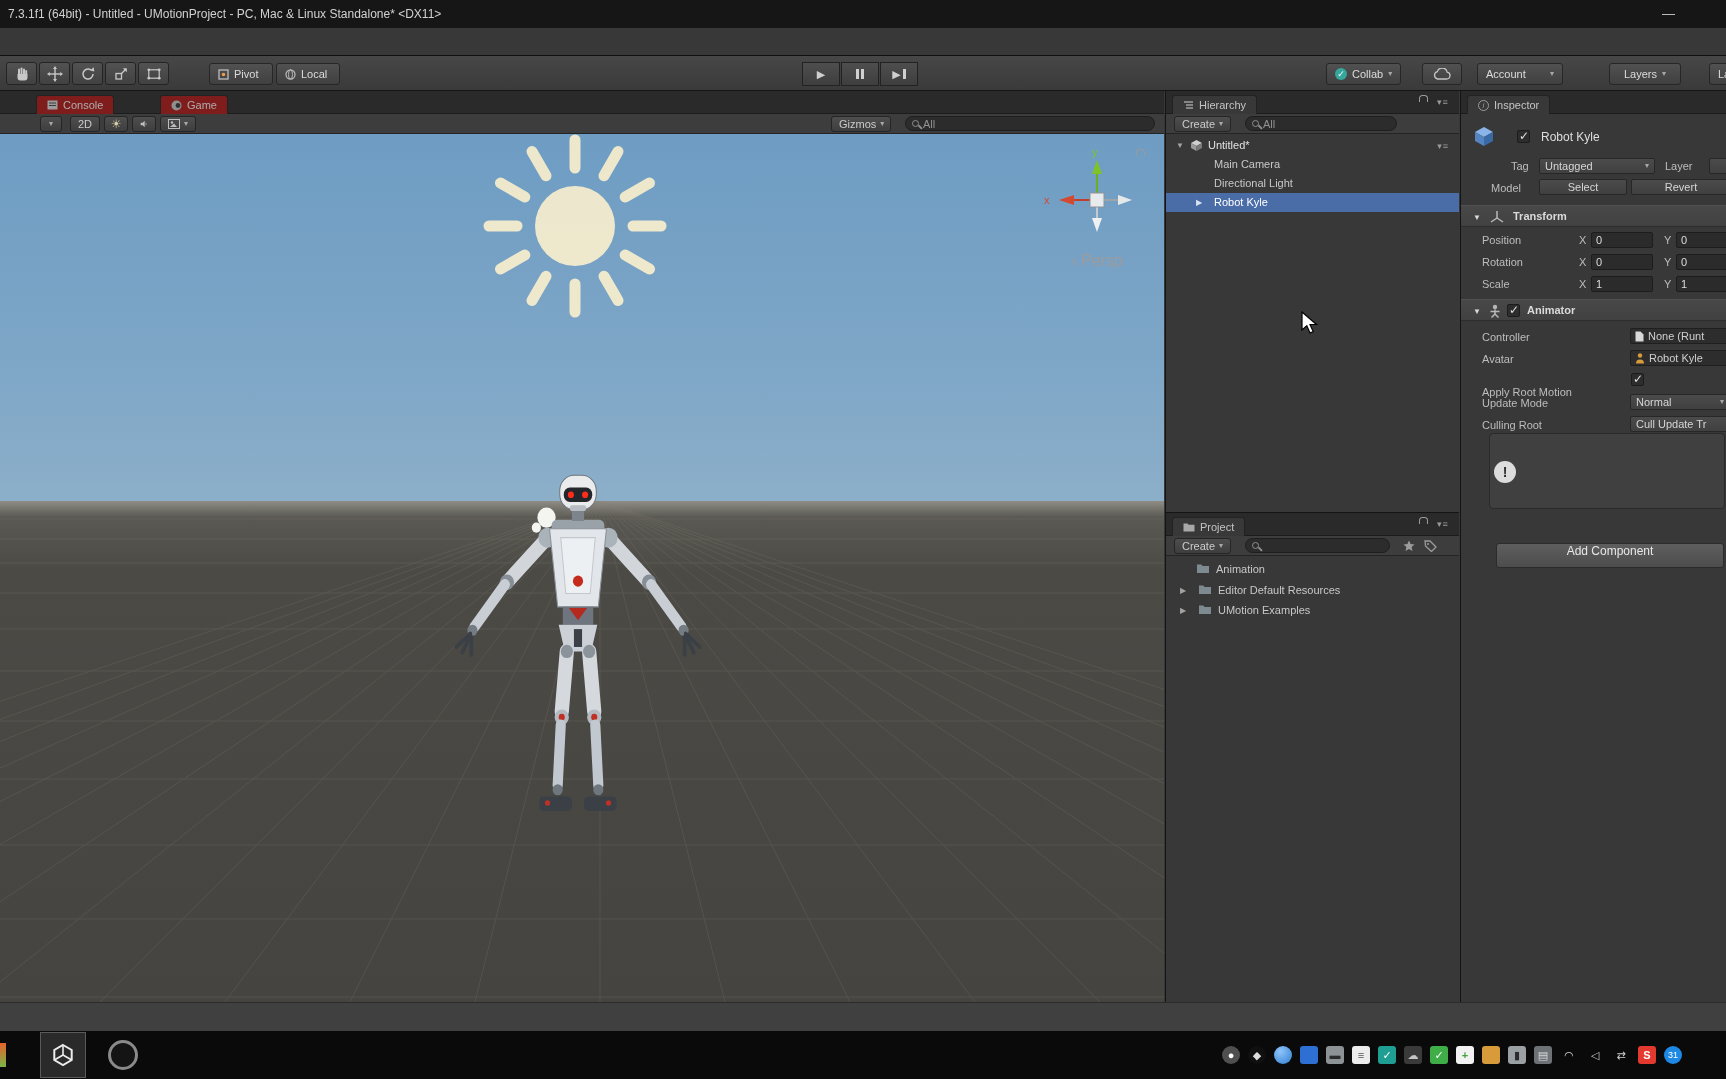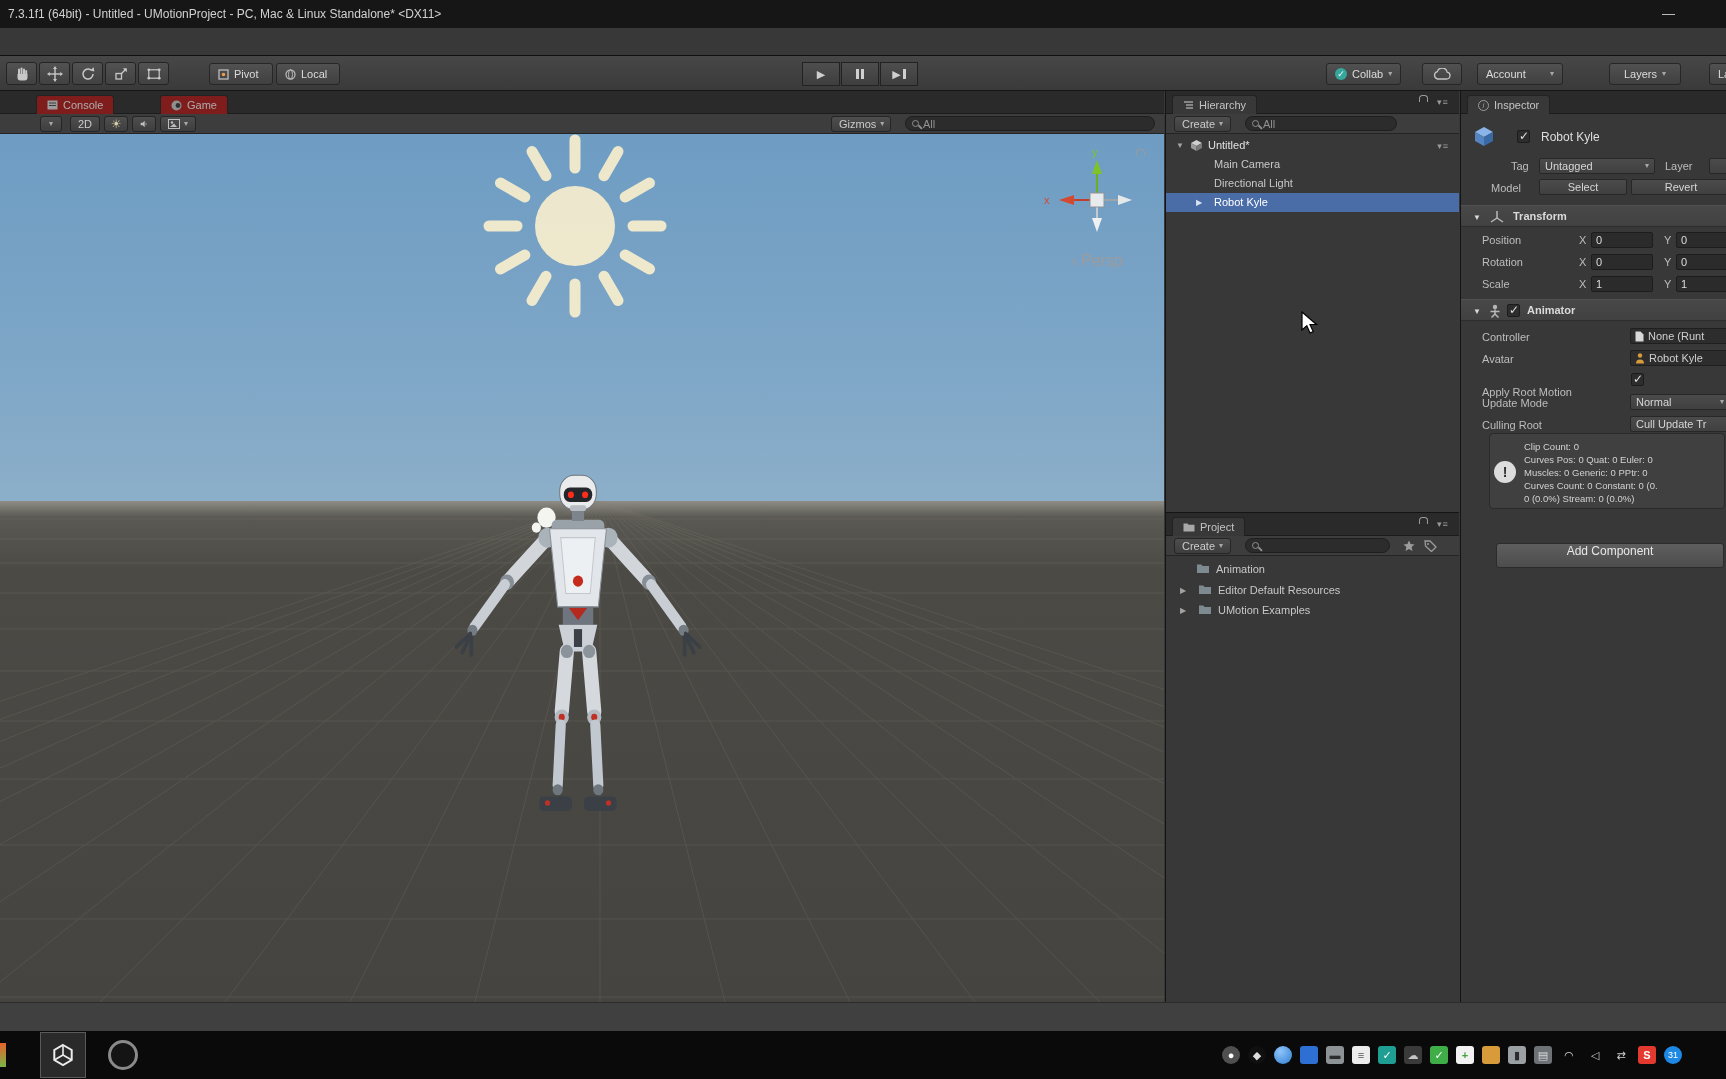--- a/index.html
+++ b/index.html
@@ -571,27 +571,20 @@
       <span>Normal</span>
       <span class="chev">▾</span>
     </div>
     <span class="ilabel" style="left:21px;top:328px">Culling Root</span>
     <div class="dropfield" style="left:169px;top:325px;width:100px">
       <span>Cull Update Tr</span>
     </div>
 
     <div class="helpbox" style="left:28px;top:342px;width:236px;height:76px">
       <span class="a" style="left:4px;top:27px;width:22px;height:22px;border-radius:50%;background:#dcdcdc;color:#2b2b2b;font-weight:bold;font-size:14px;display:flex;align-items:center;justify-content:center">!</span>
-      <div class="a" style="left:34px;top:6px">
-        <div class="helpline">Clip Count: 0</div>
-        <div class="helpline">Curves Pos: 0 Quat: 0 Euler: 0</div>
-        <div class="helpline">Muscles: 0 Generic: 0 PPtr: 0</div>
-        <div class="helpline">Curves Count: 0 Constant: 0 (0.</div>
-        <div class="helpline">0 (0.0%) Stream: 0 (0.0%)</div>
-      </div>
     </div>
 
     <div class="bigbtn" style="left:35px;top:452px;width:228px;height:25px">
       <span>Add Component</span>
     </div>
   </div>
 
   <div class="a statusbar"></div>
 
   <div class="a taskbar">

